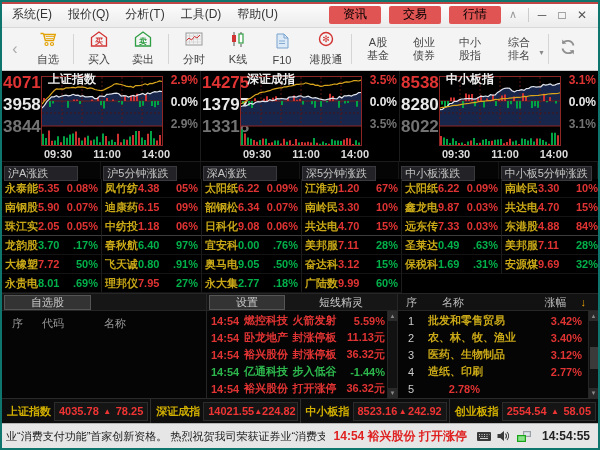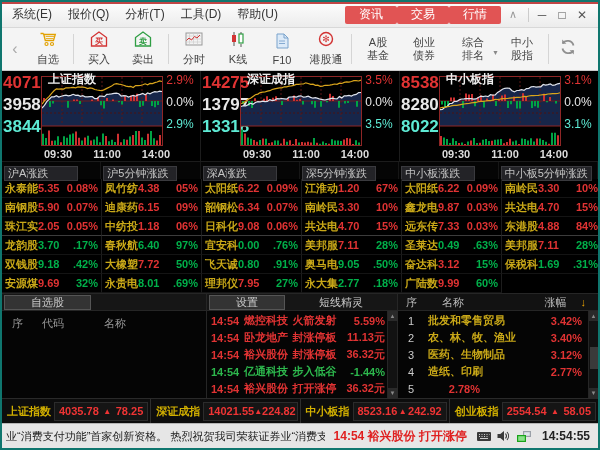--- a/index.html
+++ b/index.html
@@ -3,43 +3,43 @@
 <meta charset="utf-8">
 <style>
 *{box-sizing:border-box;margin:0;padding:0}
 html,body{width:600px;height:450px;background:#9db6cf;font-family:"Liberation Sans","DejaVu Sans",sans-serif}
 .win{width:600px;height:450px;border:2px solid #0f766e;outline:1px solid #7e9cbf;background:#000;display:flex;flex-direction:column;overflow:hidden}
 
 .titlebar{height:26px;flex:none;background:linear-gradient(#fdfdfd,#ececec);border-bottom:1px solid #d8d8d8;display:flex;align-items:center;padding:0 6px 0 10px;position:relative}
 .titlebar::before{content:"";position:absolute;top:0;left:0;right:0;height:2px;background:#c04545}
 .menu-item{font-size:12px;color:#333;margin-right:16px;white-space:nowrap;cursor:default}
 .tb-spacer{flex:1}
-.quick-button{width:52px;height:18px;background:#e15454;color:#ffffff;font-size:12px;display:flex;align-items:center;justify-content:center;border-radius:2px}
+.quick-button{width:52px;height:18px;background:#e15454;color:#000000;font-size:12px;display:flex;align-items:center;justify-content:center;margin-left:8px;border-radius:2px}
 .collapse{color:#999;font-size:11px;margin:0 8px}
 .vsep{width:1px;height:14px;background:#ccc;margin:0 3px}
 .winctl{color:#555;font-size:12px;width:20px;text-align:center;font-weight:bold}
 
 .toolbar{height:43px;flex:none;background:#f4f4f4;border-bottom:1px solid #c9c9c9;display:flex;align-items:center;padding:0 2px}
 .tb-back{width:22px;color:#aaa;font-size:16px;text-align:center}
 .tb-item{width:44px;display:flex;flex-direction:column;align-items:center;justify-content:center;gap:1px}
 .tb-item .lbl{font-size:11px;color:#444;white-space:nowrap}
 .tb-two{width:46px;text-align:center;font-size:11px;color:#444;line-height:13px;position:relative;white-space:nowrap}
 .tb-two.w{width:52px}
 .tb-sep{width:1px;height:30px;background:#d5d5d5;margin:0 3px}
 .tb-refresh{width:32px;text-align:center}
 .dd{position:absolute;right:0px;top:10px;color:#888;font-size:7px}
 
 .main{background:#000;flex:1;display:flex;flex-direction:column;min-height:0}
 .charts{height:91px;flex:none;display:flex;border-bottom:1px solid #1c1c1c}
 .chart{flex:1;position:relative;border-right:1px solid #1c1c1c;overflow:hidden}
 .chart:last-child{border-right:none}
 .c-title{position:absolute;left:46px;top:0;color:#eee;font-size:12px;font-weight:bold;z-index:2}
 .c-num{position:absolute;font-size:17px;font-weight:bold;width:37px;left:1px;text-align:right}
-.c-pct{position:absolute;font-size:12px;font-weight:normal;right:2px;width:36px;text-align:center}
-.hv{color:#e03333}.mv{color:#e8e8e8}.lv{color:#5eead4}
+.c-pct{position:absolute;font-size:12px;font-weight:bold;right:2px;width:36px;text-align:right}
+.hv{color:#e03333}.mv{color:#e8e8e8}.lv{color:#737373}
 .n1{top:2px}.n2{top:24px}.n3{top:46px}
 .c-svg{position:absolute;left:39px;top:5px}
 .c-times{position:absolute;left:42px;bottom:1px;width:126px;display:flex;justify-content:space-between;color:#ddd;font-size:11px;font-weight:bold}
 
 .grid-headers{height:17px;flex:none;display:flex;background:#050505}
 .gh{width:100px;padding:1px 2px;border-right:1px solid #161616}
 .gh span{display:inline-block;background:#232327;border:1px solid #3a3a3e;color:#c6c6c6;font-size:11px;line-height:13px;padding:0 3px;min-width:74px;white-space:nowrap}
 .grid{display:grid;grid-template-columns:repeat(6,100px);flex:none}
 .gcell{height:19px;display:flex;align-items:center;padding:0 3px;border-right:1px solid #1d1d1d;border-bottom:1px solid #141414;font-size:11px;font-weight:bold;overflow:hidden;white-space:nowrap}
 .gcell.split{border-bottom:1px solid #3c3c3c}
@@ -172,28 +172,28 @@
       </div>
       <div class="tb-sep"></div>
       <div class="tb-two">
         <div>A股</div>
         <div>基金</div>
       </div>
       <div class="tb-two">
         <div>创业</div>
         <div>债券</div>
       </div>
+      <div class="tb-two">
+        <div>中小</div>
+        <div>股指</div>
+      </div>
       <div class="tb-two w">
         <div>综合</div>
         <div>排名</div>
         <span class="dd">▼</span>
-      </div>
-      <div class="tb-two">
-        <div>中小</div>
-        <div>股指</div>
       </div>
       <div class="tb-sep"></div>
       <div class="tb-refresh"><span><svg width="20" height="20" viewBox="0 0 20 20">
             <path d="M15.5 8.5A6 6 0 0 0 4.6 6.6M4.5 11.5a6 6 0 0 0 10.9 1.9" fill="none" stroke="#909090" stroke-width="1.8"></path>
             <path d="M4.2 2.6v4.2h4.2z" fill="#909090"></path>
             <path d="M15.8 17.4v-4.2h-4.2z" fill="#909090"></path>
           </svg></span></div>
     </div>
 
   <div class="main">
@@ -406,25 +406,20 @@
           <span class="nm">圣莱达</span>
           <span class="tg">0.49</span>
           <span class="pct tg">.63%</span>
         </div>
         <div class="gcell">
           <span class="nm">美邦服</span>
           <span class="tr">7.11</span>
           <span class="pct tg">28%</span>
         </div>
         <div class="gcell">
-          <span class="nm">双钱股</span>
-          <span class="tg">9.18</span>
-          <span class="pct tg">.42%</span>
-        </div>
-        <div class="gcell">
           <span class="nm">大橡塑</span>
           <span class="tr">7.72</span>
           <span class="pct tg">50%</span>
         </div>
         <div class="gcell">
           <span class="nm">飞天诚</span>
           <span class="tg">0.80</span>
           <span class="pct tg">.91%</span>
         </div>
         <div class="gcell">

